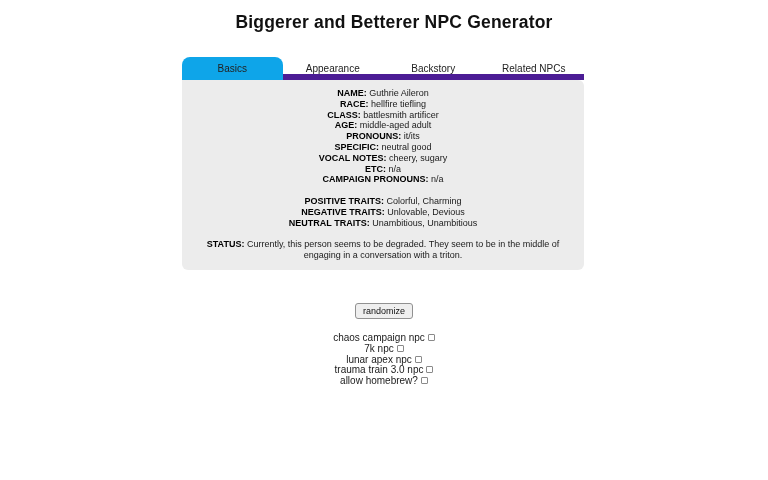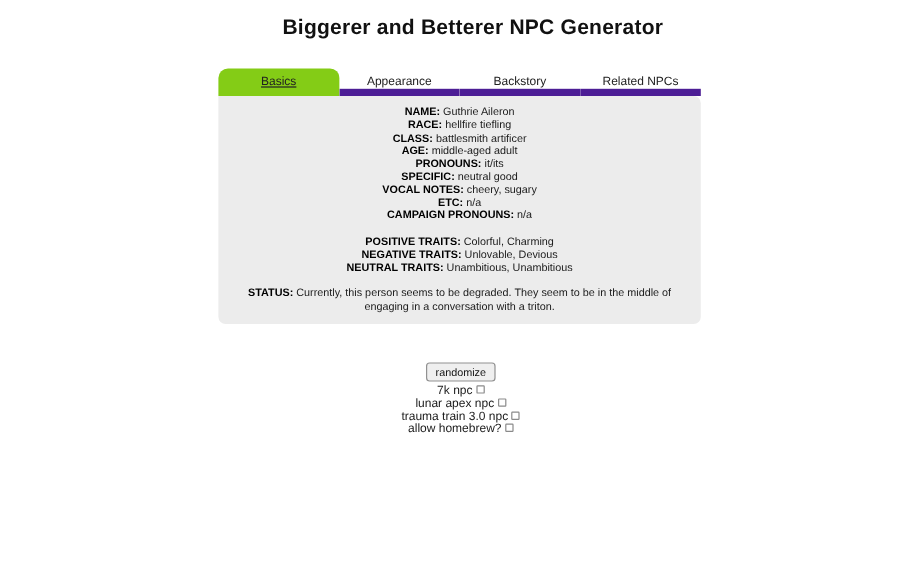--- a/index.html
+++ b/index.html
@@ -27,24 +27,23 @@
     flex: 1 1 0;
     height: 23px; line-height: 23px;
     text-align: center;
     font-size: 10px; color: #222222;
     background: #ffffff;
     border-bottom: 6px solid #4c1d95;
     cursor: pointer;
     white-space: nowrap;
   }
   .tab.active {
-    background: #84cc16;
+    background: #0ea5e9;
     border-bottom: none;
     border-radius: 8px 8px 0 0;
-    text-decoration: underline;
   }
 
   .panel {
     width: 402px; height: 190px;
     background: #ececec;
     border-radius: 0 6px 6px 6px;
     padding-top: 8px;
     text-align: center;
     font-size: 9px; line-height: 10.8px;
     color: #1a1a1a;
@@ -63,21 +62,21 @@
     text-align: center;
   }
   .randomize-btn {
     font-family: "Liberation Sans", sans-serif;
     font-size: 9px; color: #111111;
     background: #efefef;
     border: 1px solid #919191;
     border-radius: 3px;
     padding: 2px 7px 2px 7px;
     cursor: pointer;
-    margin-bottom: 3px;
+    margin-bottom: 14px;
   }
   .cb-row { line-height: 10.8px; height: 10.8px; font-size: 10px; color: #1a1a1a; }
   .cb {
     -webkit-appearance: none; appearance: none;
     width: 7px; height: 7px;
     border: 1px solid #8a8a8a; border-radius: 1px;
     background: #ffffff;
     margin: 0 0 0 3px;
     vertical-align: 0px;
     cursor: pointer;
@@ -115,19 +114,20 @@
       <div class="line"><span class="lbl">NEGATIVE TRAITS:</span> <span class="val">Unlovable, Devious</span></div>
       <div class="line"><span class="lbl">NEUTRAL TRAITS:</span> <span class="val">Unambitious, Unambitious</span></div>
       <div class="spacer"></div>
       <div class="status-block"><span class="lbl">STATUS:</span> <span class="val">Currently, this person seems to be degraded. They seem to be in the middle of engaging in a conversation with a triton.</span></div>
     </div>
 
   </div>
 
   <div class="controls">
     <button class="randomize-btn">randomize</button>
+    <div class="cb-row"><span>chaos campaign npc</span><input type="checkbox" class="cb" style=""></div>
     <div class="cb-row"><span>7k npc</span><input type="checkbox" class="cb" style=""></div>
     <div class="cb-row"><span>lunar apex npc</span><input type="checkbox" class="cb" style=""></div>
     <div class="cb-row"><span>trauma train 3.0 npc</span><input type="checkbox" class="cb" style=""></div>
     <div class="cb-row"><span>allow homebrew?</span><input type="checkbox" class="cb" style=""></div>
   </div>
 
 </div>
 
 </body></html>

